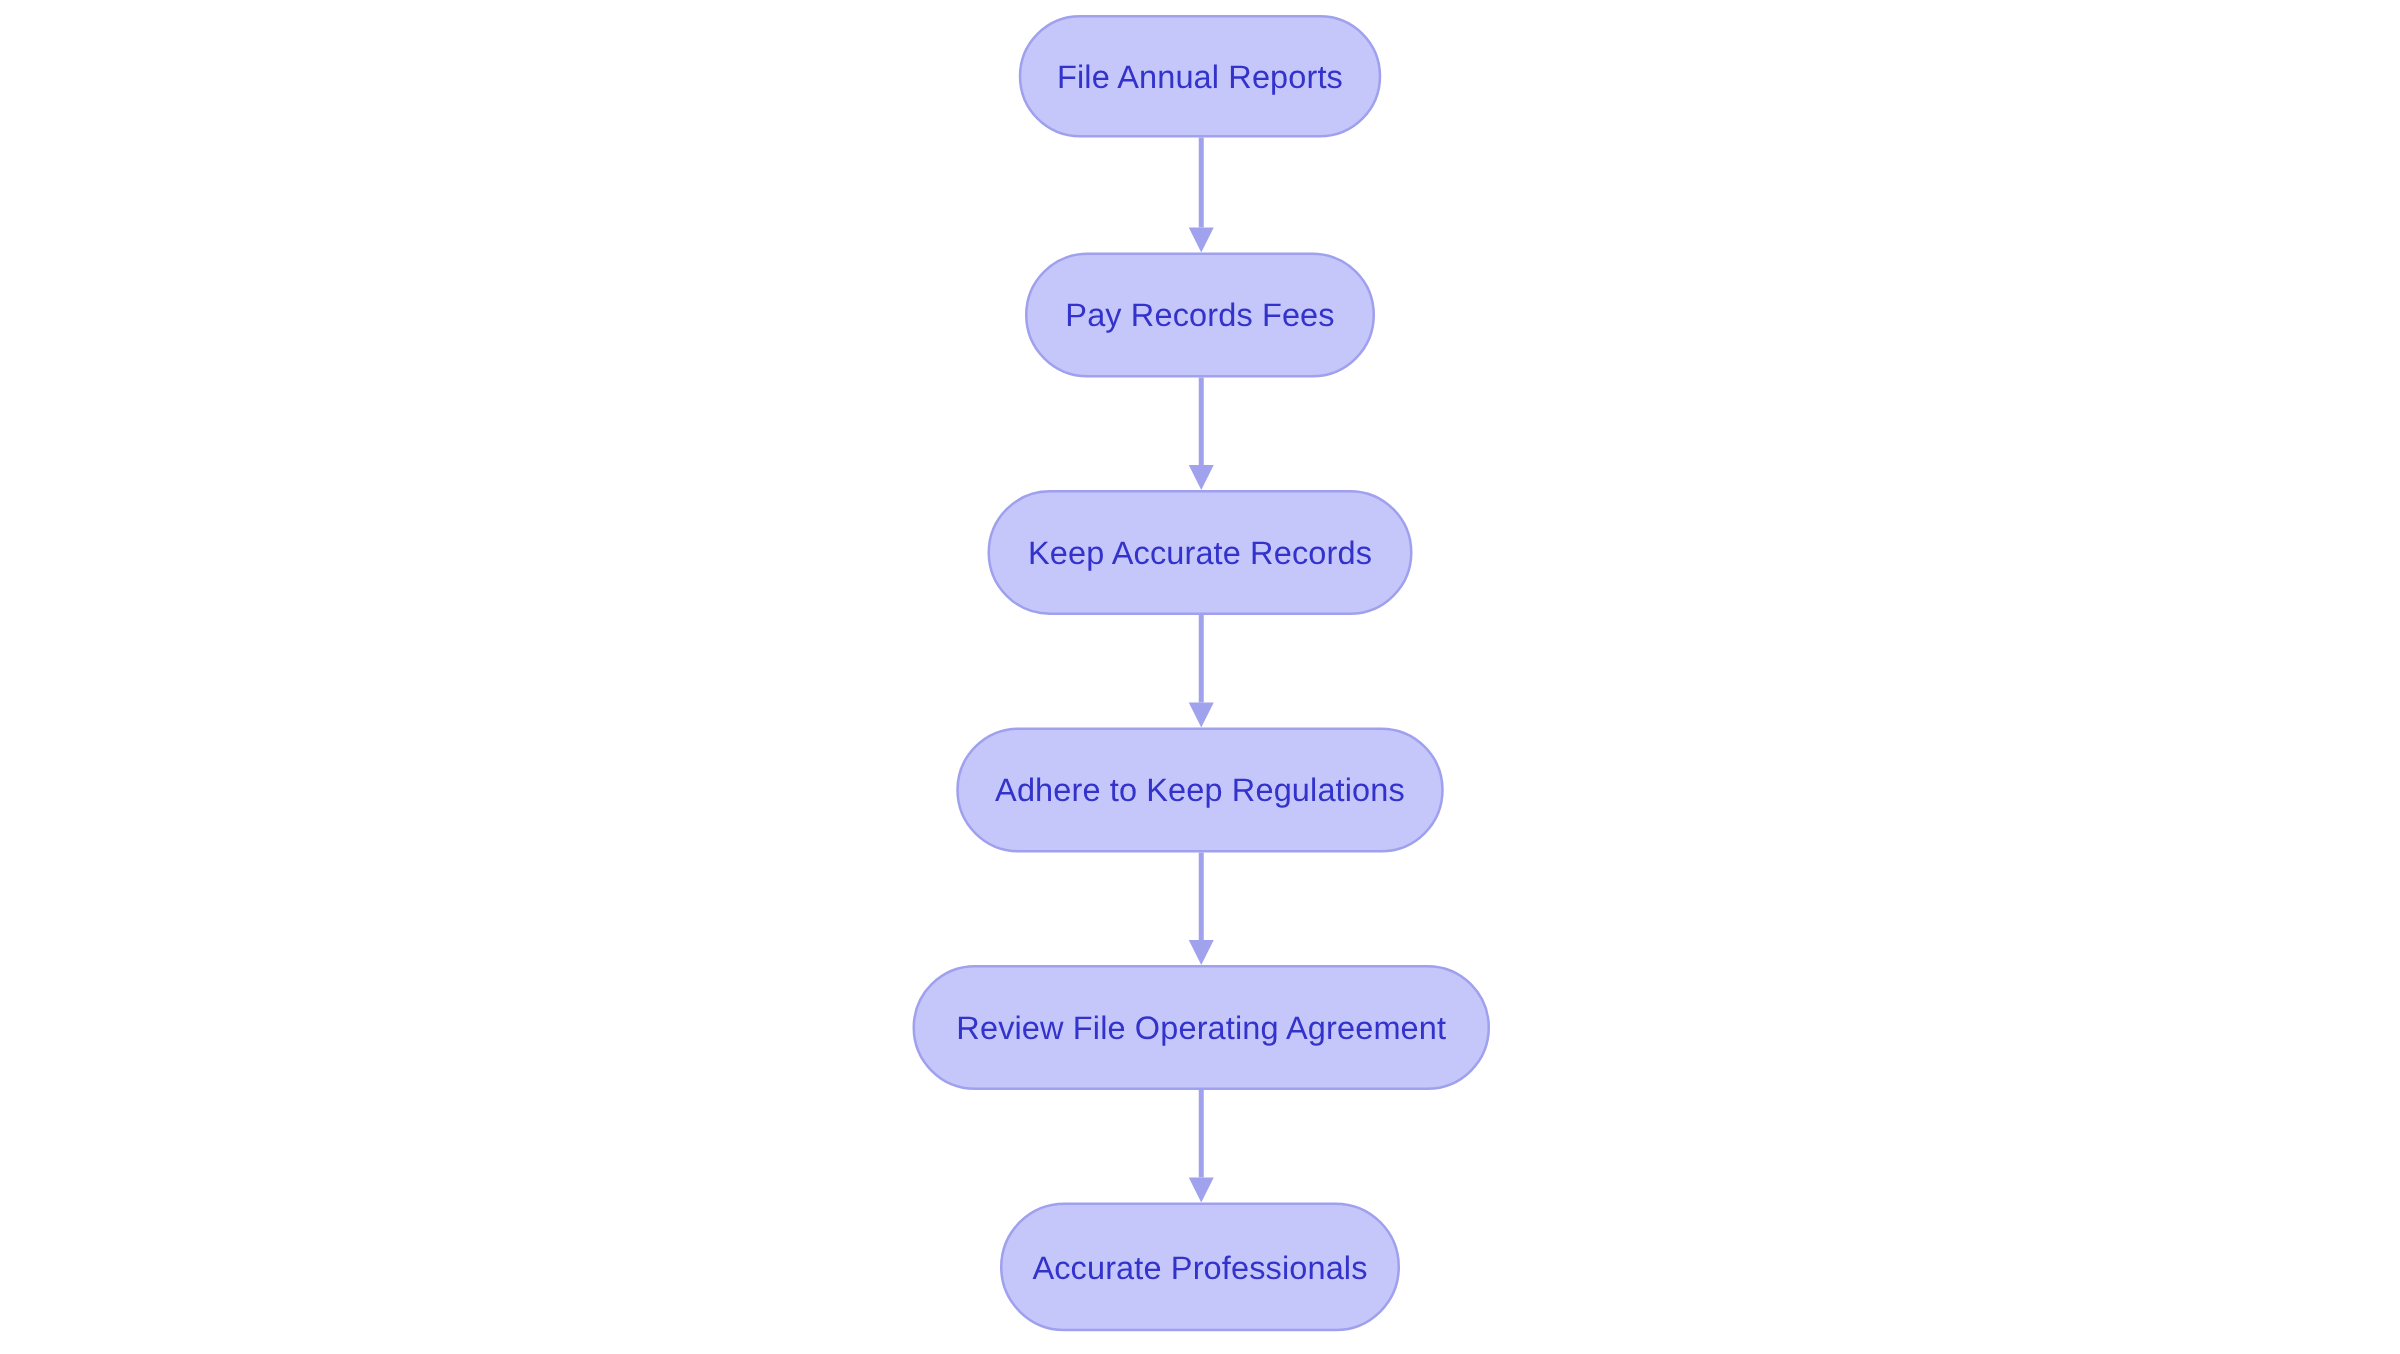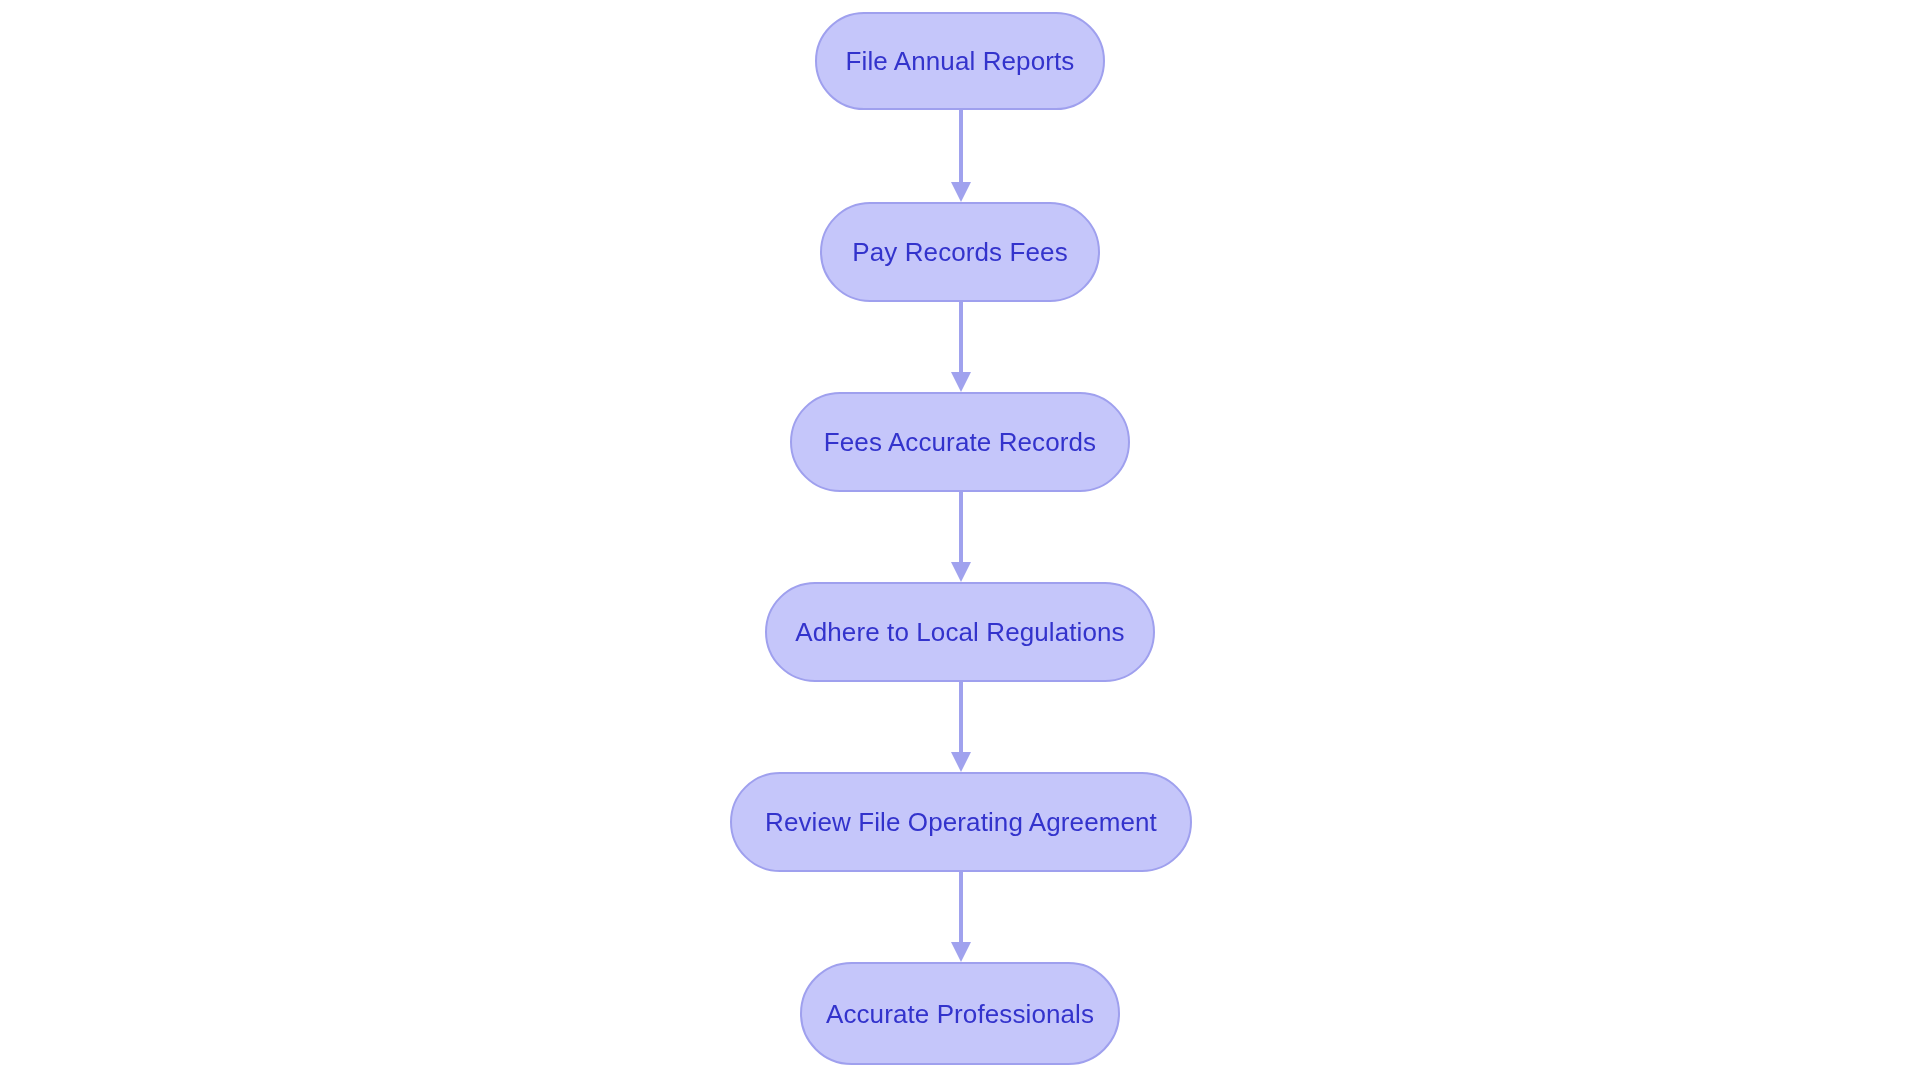--- a/index.html
+++ b/index.html
@@ -86,25 +86,25 @@
 
     <div class="node" style="left: 815px; top: 12px; width: 290px; height: 98px; background: rgb(197, 198, 250); border-color: rgb(159, 160, 238); color: rgb(51, 51, 204);">
       <span class="node-label">File Annual Reports</span>
     </div>
 
     <div class="node" style="left: 820px; top: 202px; width: 280px; height: 100px; background: rgb(197, 198, 250); border-color: rgb(159, 160, 238); color: rgb(51, 51, 204);">
       <span class="node-label">Pay Records Fees</span>
     </div>
 
     <div class="node" style="left: 790px; top: 392px; width: 340px; height: 100px; background: rgb(197, 198, 250); border-color: rgb(159, 160, 238); color: rgb(51, 51, 204);">
-      <span class="node-label">Fees Accurate Records</span>
+      <span class="node-label">Keep Accurate Records</span>
     </div>
 
     <div class="node" style="left: 765px; top: 582px; width: 390px; height: 100px; background: rgb(197, 198, 250); border-color: rgb(159, 160, 238); color: rgb(51, 51, 204);">
-      <span class="node-label">Adhere to Local Regulations</span>
+      <span class="node-label">Adhere to Keep Regulations</span>
     </div>
 
     <div class="node" style="left: 730px; top: 772px; width: 462px; height: 100px; background: rgb(197, 198, 250); border-color: rgb(159, 160, 238); color: rgb(51, 51, 204);">
       <span class="node-label">Review File Operating Agreement</span>
     </div>
 
     <div class="node" style="left: 800px; top: 962px; width: 320px; height: 103px; background: rgb(197, 198, 250); border-color: rgb(159, 160, 238); color: rgb(51, 51, 204);">
       <span class="node-label">Accurate Professionals</span>
     </div>
 

